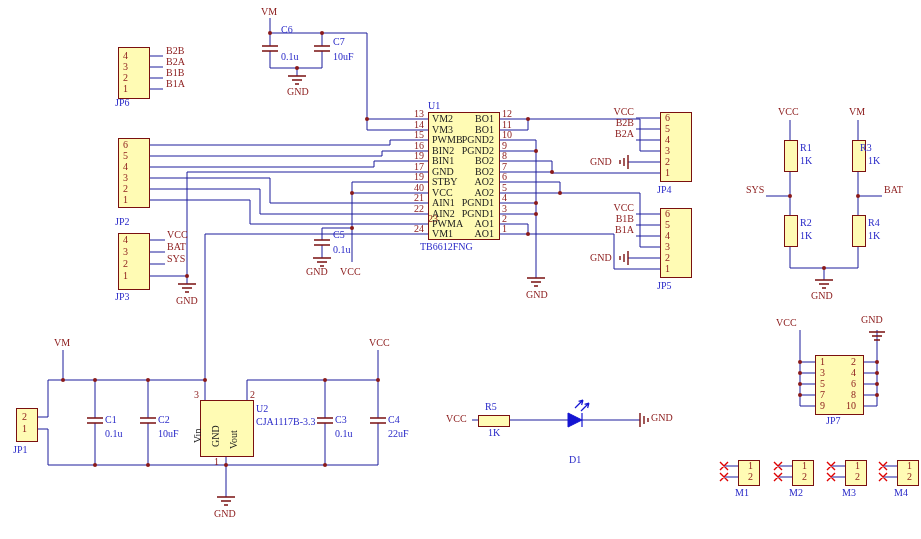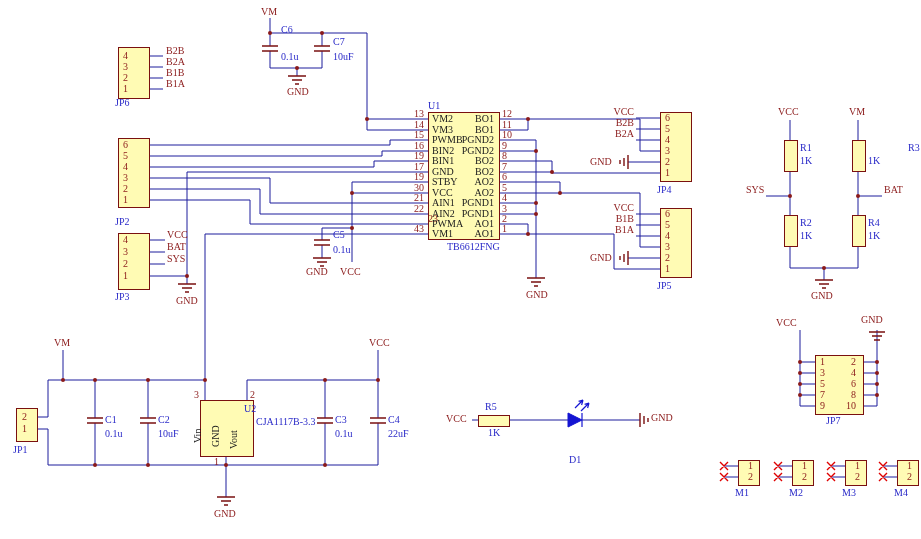--- a/index.html
+++ b/index.html
@@ -120,33 +120,33 @@
   <span class="t pn" style="left:123px;top:50px">4</span>
   <span class="t pn" style="left:123px;top:61px">3</span>
   <span class="t pn" style="left:123px;top:72px">2</span>
   <span class="t pn" style="left:123px;top:83px">1</span>
   <span class="t net" style="left:166px;top:45px">B2B</span>
   <span class="t net" style="left:166px;top:56px">B2A</span>
   <span class="t net" style="left:166px;top:67px">B1B</span>
   <span class="t net" style="left:166px;top:78px">B1A</span>
 
   <span class="t ref" style="left:428px;top:100px">U1</span>
-  <span class="t ref" style="left:447px;top:241px">TB6612FNG</span>
+  <span class="t ref" style="left:420px;top:241px">TB6612FNG</span>
   <span class="t pn ra" style="left:402px;top:108px;width:22px">13</span>
   <span class="t pn ra" style="left:402px;top:119px;width:22px">14</span>
   <span class="t pn ra" style="left:402px;top:129px;width:22px">15</span>
   <span class="t pn ra" style="left:402px;top:140px;width:22px">16</span>
   <span class="t pn ra" style="left:402px;top:150px;width:22px">19</span>
   <span class="t pn ra" style="left:402px;top:161px;width:22px">17</span>
   <span class="t pn ra" style="left:402px;top:171px;width:22px">19</span>
-  <span class="t pn ra" style="left:402px;top:182px;width:22px">30</span>
+  <span class="t pn ra" style="left:402px;top:182px;width:22px">40</span>
   <span class="t pn ra" style="left:402px;top:192px;width:22px">21</span>
   <span class="t pn ra" style="left:402px;top:203px;width:22px">22</span>
   <span class="t pn ra" style="left:416px;top:213px;width:22px">23</span>
-  <span class="t pn ra" style="left:402px;top:223px;width:22px">43</span>
+  <span class="t pn ra" style="left:402px;top:223px;width:22px">24</span>
   <span class="t pnm" style="left:432px;top:113px">VM2</span>
   <span class="t pnm" style="left:432px;top:124px">VM3</span>
   <span class="t pnm" style="left:432px;top:134px">PWMB</span>
   <span class="t pnm" style="left:432px;top:145px">BIN2</span>
   <span class="t pnm" style="left:432px;top:155px">BIN1</span>
   <span class="t pnm" style="left:432px;top:166px">GND</span>
   <span class="t pnm" style="left:432px;top:176px">STBY</span>
   <span class="t pnm" style="left:432px;top:187px">VCC</span>
   <span class="t pnm" style="left:432px;top:197px">AIN1</span>
   <span class="t pnm" style="left:432px;top:208px">AIN2</span>
@@ -232,41 +232,41 @@
   <span class="t pn" style="left:22px;top:411px">2</span>
   <span class="t pn" style="left:22px;top:423px">1</span>
   <span class="t ref" style="left:105px;top:414px">C1</span>
   <span class="t ref" style="left:105px;top:428px">0.1u</span>
   <span class="t ref" style="left:158px;top:414px">C2</span>
   <span class="t ref" style="left:158px;top:428px">10uF</span>
   <span class="t ref" style="left:335px;top:414px">C3</span>
   <span class="t ref" style="left:335px;top:428px">0.1u</span>
   <span class="t ref" style="left:388px;top:414px">C4</span>
   <span class="t ref" style="left:388px;top:428px">22uF</span>
-  <span class="t ref" style="left:244px;top:403px">U2</span>
+  <span class="t ref" style="left:256px;top:403px">U2</span>
   <span class="t ref" style="left:256px;top:416px">CJA1117B-3.3</span>
   <span class="t pn" style="left:194px;top:389px">3</span>
   <span class="t pn" style="left:250px;top:389px">2</span>
   <span class="t pn" style="left:214px;top:456px">1</span>
   <span class="t pnm vt" style="left:203px;top:432px">Vin</span>
   <span class="t pnm vt" style="left:221px;top:436px">GND</span>
   <span class="t pnm vt" style="left:239px;top:438px">Vout</span>
   <span class="t net" style="left:214px;top:508px">GND</span>
 
   <span class="t net" style="left:446px;top:413px">VCC</span>
   <span class="t ref" style="left:485px;top:401px">R5</span>
   <span class="t ref" style="left:488px;top:427px">1K</span>
   <span class="t ref" style="left:569px;top:454px">D1</span>
   <span class="t net" style="left:651px;top:412px">GND</span>
 
   <span class="t net" style="left:778px;top:106px">VCC</span>
   <span class="t net" style="left:849px;top:106px">VM</span>
   <span class="t ref" style="left:800px;top:142px">R1</span>
   <span class="t ref" style="left:800px;top:155px">1K</span>
-  <span class="t ref" style="left:908px;top:142px">R3</span>
+  <span class="t ref" style="left:860px;top:142px">R3</span>
   <span class="t ref" style="left:868px;top:155px">1K</span>
   <span class="t net" style="left:746px;top:184px">SYS</span>
   <span class="t net" style="left:884px;top:184px">BAT</span>
   <span class="t ref" style="left:800px;top:217px">R2</span>
   <span class="t ref" style="left:800px;top:230px">1K</span>
   <span class="t ref" style="left:868px;top:217px">R4</span>
   <span class="t ref" style="left:868px;top:230px">1K</span>
   <span class="t net" style="left:811px;top:290px">GND</span>
 
   <span class="t net" style="left:776px;top:317px">VCC</span>

